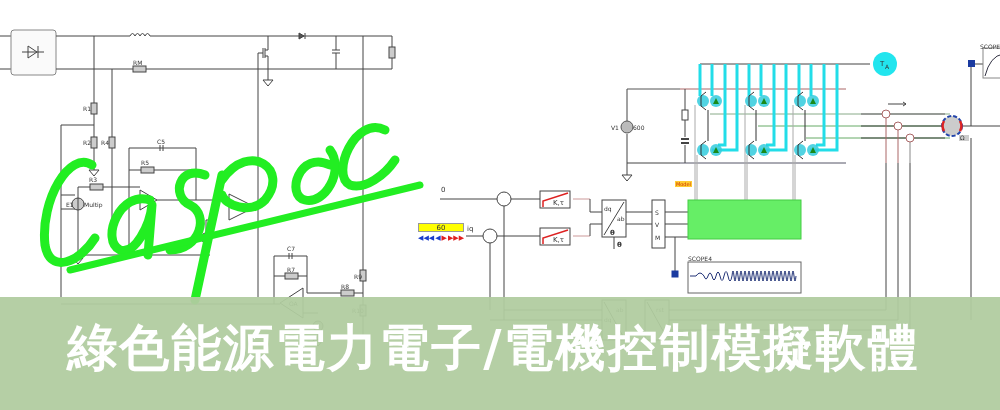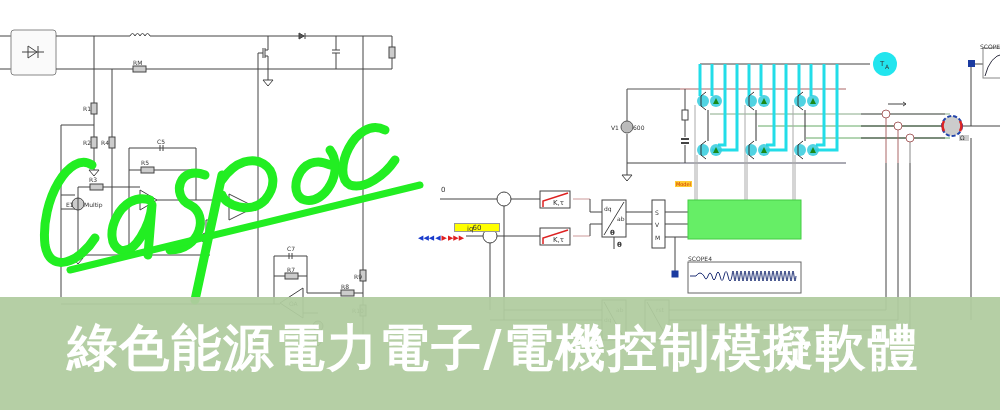--- a/index.html
+++ b/index.html
@@ -5,21 +5,21 @@
   html, body { margin:0; padding:0; background:#ffffff; }
   body { width:1000px; height:410px; overflow:hidden; position:relative; font-family:"DejaVu Sans", sans-serif; }
   #stage { position:absolute; left:0; top:0; width:1000px; height:410px; }
   svg { position:absolute; left:0; top:0; }
   .lbl { font-family:"DejaVu Sans", sans-serif; font-size:6px; fill:#333; }
   .lbl7 { font-family:"DejaVu Sans", sans-serif; font-size:7px; fill:#333; }
   #banner { position:absolute; left:0; top:297px; width:1000px; height:113px; background:rgba(176,204,159,0.94); }
   #banner-title { position:absolute; left:0; top:318px; width:987px; text-align:center; color:#ffffff;
     font-family:"DejaVu Sans", sans-serif; font-size:50px; font-weight:bold; letter-spacing:2px; line-height:60px; white-space:nowrap; }
   #iq-input { position:absolute; left:418px; top:223px; width:46px; height:9px; background:#ffff00; border:1px solid #999; box-sizing:border-box;
-    font-family:"DejaVu Sans", sans-serif; font-size:7px; text-align:center; line-height:8px; color:#333; padding:0;margin-left:36px; }
+    font-family:"DejaVu Sans", sans-serif; font-size:7px; text-align:center; line-height:8px; color:#333; padding:0; }
   #iq-label { position:absolute; left:467px; top:225px; font-size:7px; color:#333; font-family:"DejaVu Sans", sans-serif; }
   #zero-label { position:absolute; left:441px; top:186px; font-size:7px; color:#333; font-family:"DejaVu Sans", sans-serif; }
   #stepper { position:absolute; left:418px; top:235px; display:flex; gap:1px; }
   #stepper span { font-size:7px; line-height:7px; cursor:pointer; }
   .blue { color:#1a3ccc; } .red { color:#e02020; }
   #model-tag { position:absolute; left:675px; top:181px; background:#ffcc33; color:#cc3300; font-size:5px; line-height:6px; padding:0 1px; font-family:"DejaVu Sans", sans-serif; }
   #scope4-label { position:absolute; left:688px; top:255px; font-size:6px; color:#333; font-family:"DejaVu Sans", sans-serif; }
   #scope-top-label { position:absolute; left:980px; top:43px; font-size:6px; color:#333; font-family:"DejaVu Sans", sans-serif; }
   #v1-label { position:absolute; left:611px; top:124px; font-size:6px; color:#333; font-family:"DejaVu Sans", sans-serif; }
   #v1-value { position:absolute; left:633px; top:124px; font-size:6px; color:#333; font-family:"DejaVu Sans", sans-serif; }

